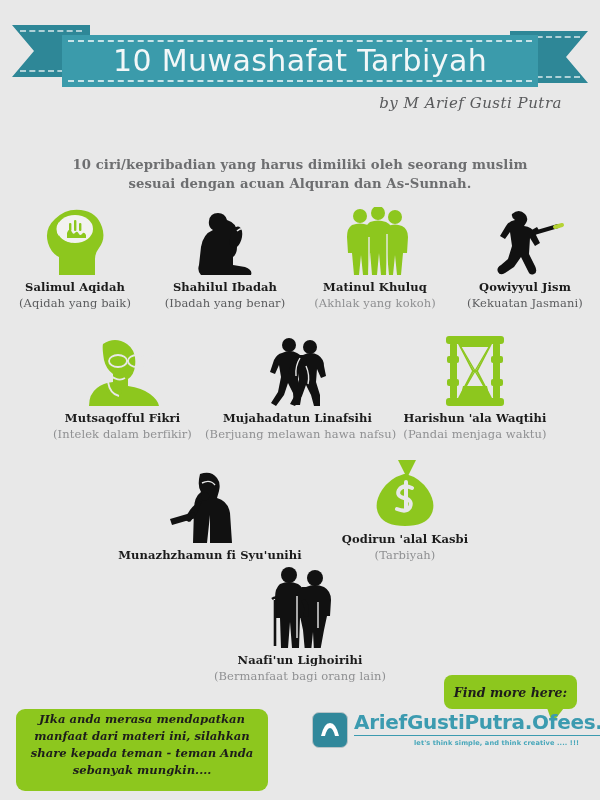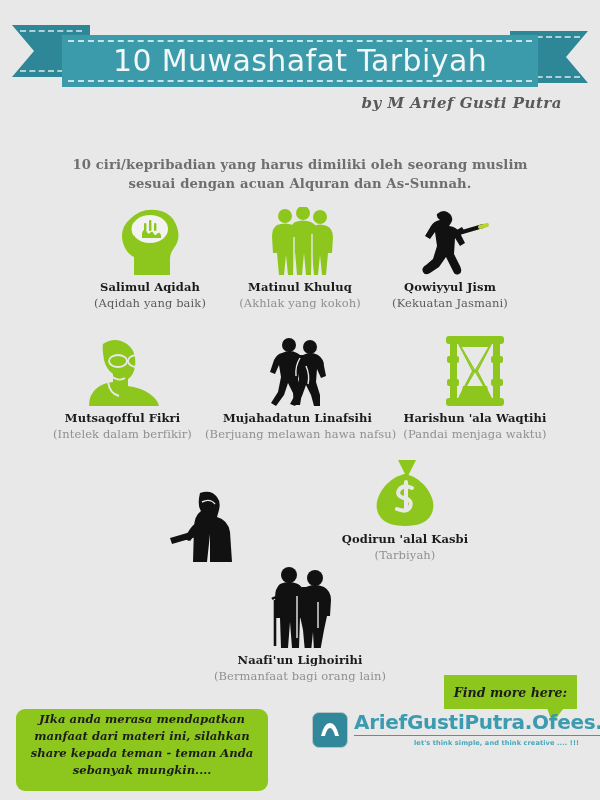--- a/index.html
+++ b/index.html
@@ -89,21 +89,21 @@
     line-height: 40px;
   }
 
   .byline {
     position: absolute;
     right: 38px;
     top: 94px;
     font-family: "DejaVu Serif", serif;
     font-style: italic;
     font-size: 15px;
-    font-weight: bold;
+    font-weight: normal;
     color: #58595b;
     letter-spacing: 0.5px;
   }
 
   .subtitle {
     position: absolute;
     left: 50px;
     right: 50px;
     top: 155px;
     text-align: center;
@@ -179,21 +179,21 @@
     line-height: 17px;
   }
 
   .find-bubble {
     position: absolute;
     left: 444px;
     top: 675px;
     width: 133px;
     height: 34px;
     background: #8dc71e;
-    border-radius: 0;
+    border-radius: 8px;
     display: flex;
     align-items: center;
     justify-content: center;
     font-family: "DejaVu Serif", serif;
     font-style: italic;
     font-weight: bold;
     font-size: 12.6px;
     color: #1d1d1b;
   }
   .find-bubble::after {
@@ -274,20 +274,31 @@
           <rect x="35" y="13" width="2.4" height="11" rx="1"></rect>
           <rect x="40" y="16" width="2.4" height="8" rx="1"></rect>
           <path d="M28 29 h17" stroke="#8dc71e" stroke-width="1.6"></path>
         </g>
       </svg>
     </div>
     <div class="item-title">Salimul Aqidah</div>
     <div class="item-sub dark">(Aqidah yang baik)</div>
   </div>
 
+  <div class="item" style="width:150px">
+    <div class="icon-box">
+      <svg width="76" height="68" viewBox="0 0 76 68">
+        <path d="M22 68 L64 68 Q66 63 58 60 L46 58 L46 50 Q50 47 50 40 L50 26 Q50 16 40 13 Q38 6 31 6 Q23 6 22 14 Q21 20 26 23 Q16 27 14 40 L12 58 Q10 64 14 68 Z" fill="#111"></path>
+        <path d="M45 22 q8-6 10 2 q1 6 -2 12 q-3 6 -8 4 q-4 -2 -2 -8 Z" fill="#111"></path>
+        <path d="M50 24 q6-5 8 1 q1 6 -2 11" fill="none" stroke="#e8e8e8" stroke-width="1.6"></path>
+      </svg>
+    </div>
+    <div class="item-title">Shahilul Ibadah</div>
+    <div class="item-sub dark">(Ibadah yang benar)</div>
+  </div>
 
   <div class="item" style="width:150px">
     <div class="icon-box">
       <svg width="70" height="68" viewBox="0 0 70 68">
         <g fill="#8dc71e">
           <circle cx="20" cy="9" r="7"></circle>
           <path d="M12 18 q8-3 16 0 q7 3 7 12 l-1 16 l-4 0 l-2 22 l-5 0 l-2 -20 l-2 20 l-5 0 l-2 -22 l-4 0 l-1 -16 q0 -9 5 -12 Z"></path>
           <circle cx="38" cy="6" r="7"></circle>
           <path d="M30 15 q8-3 16 0 q7 3 7 12 l-1 17 l-4 0 l-2 24 l-5 0 l-2 -22 l-2 22 l-5 0 l-2 -24 l-4 0 l-1 -17 q0 -9 5 -12 Z"></path>
           <circle cx="55" cy="10" r="7"></circle>
@@ -391,20 +402,21 @@
         <g fill="#111">
           <path d="M32 3 q11 -4 17 4 q4 5 2 13 l-2 7 q11 3 13 15 l2 30 l-22 0 l0 -28 l-3 28 l-14 0 l1 -34 q0 -12 7 -17 q-4 -6 -1 -18 Z"></path>
           <path d="M34 30 q-8 3 -12 9 l-5 8 l5 4 l7 -9 Z"></path>
           <path d="M20 44 q-4 1 -5 4 l6 3 q2 -4 4 -4 Z"></path>
           <path d="M2 48 L26 41 L28 47 L4 54 Z"></path>
           <path d="M34 22 q5 -2 7 2 q1 3 -2 5 q-4 2 -6 -2 Z"></path>
         </g>
         <path d="M34 12 q8 -4 13 2" stroke="#e8e8e8" stroke-width="1.4" fill="none"></path>
       </svg>
     </div>
+    <div class="item-title">Munazhzhamun fi Syu'unihi</div>
   </div>
 
   <div class="item" style="width:180px">
     <div class="icon-box" style="height:72px;align-items:center">
       <svg width="70" height="70" viewBox="0 0 70 70">
         <path d="M28 4 L46 4 L38 20 L36 20 Z" fill="#8dc71e"></path>
         <path d="M34 18 q-14 4 -22 16 q-9 14 -3 25 q6 11 26 11 q20 0 26 -11 q6 -11 -3 -25 q-8 -12 -22 -16 Z" fill="#8dc71e"></path>
         <g fill="none" stroke="#e8e8e8" stroke-width="4" stroke-linecap="round">
           <path d="M42 32 q-9 -4 -13 2 q-3 6 5 8 q9 2 6 9 q-3 6 -13 2"></path>
           <path d="M36 26 L36 54"></path>

